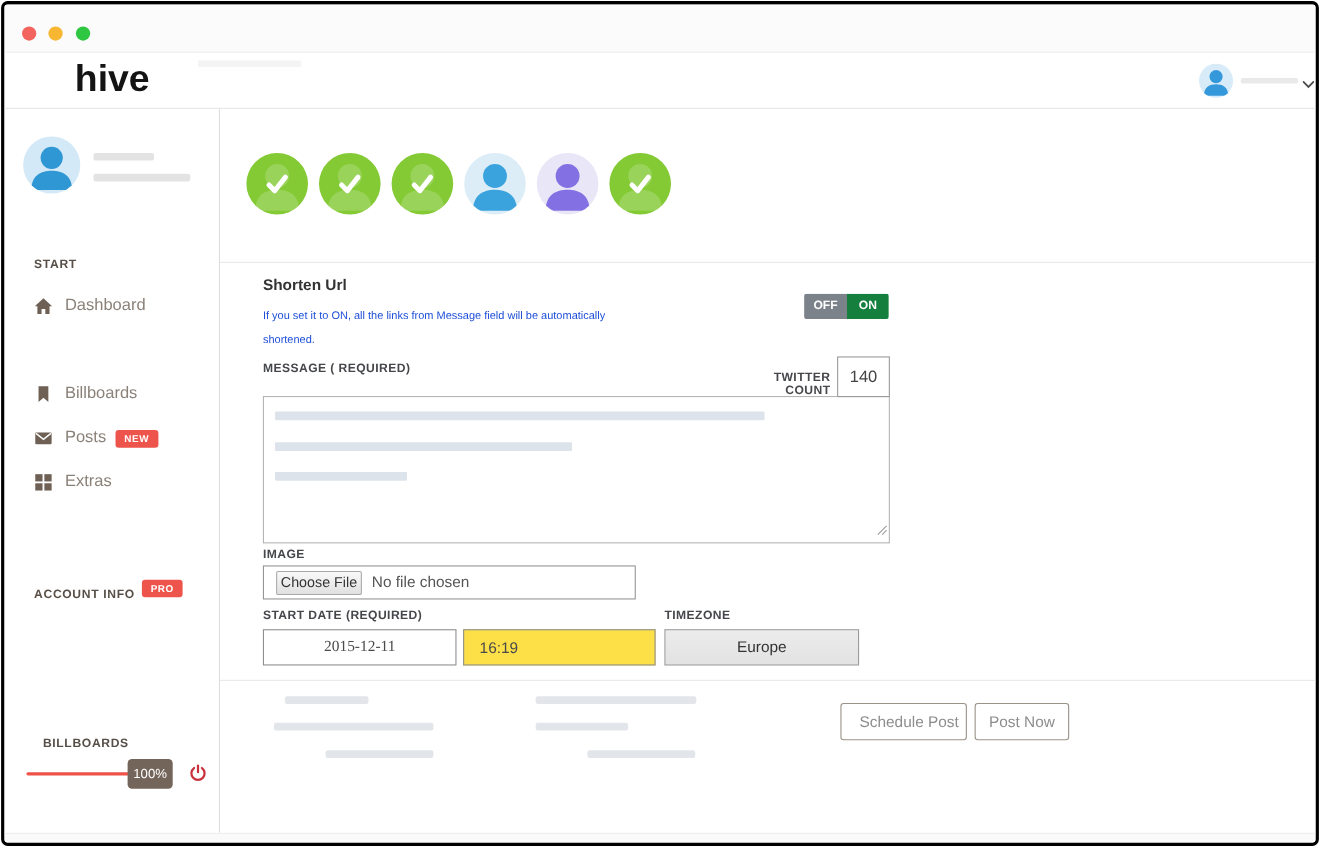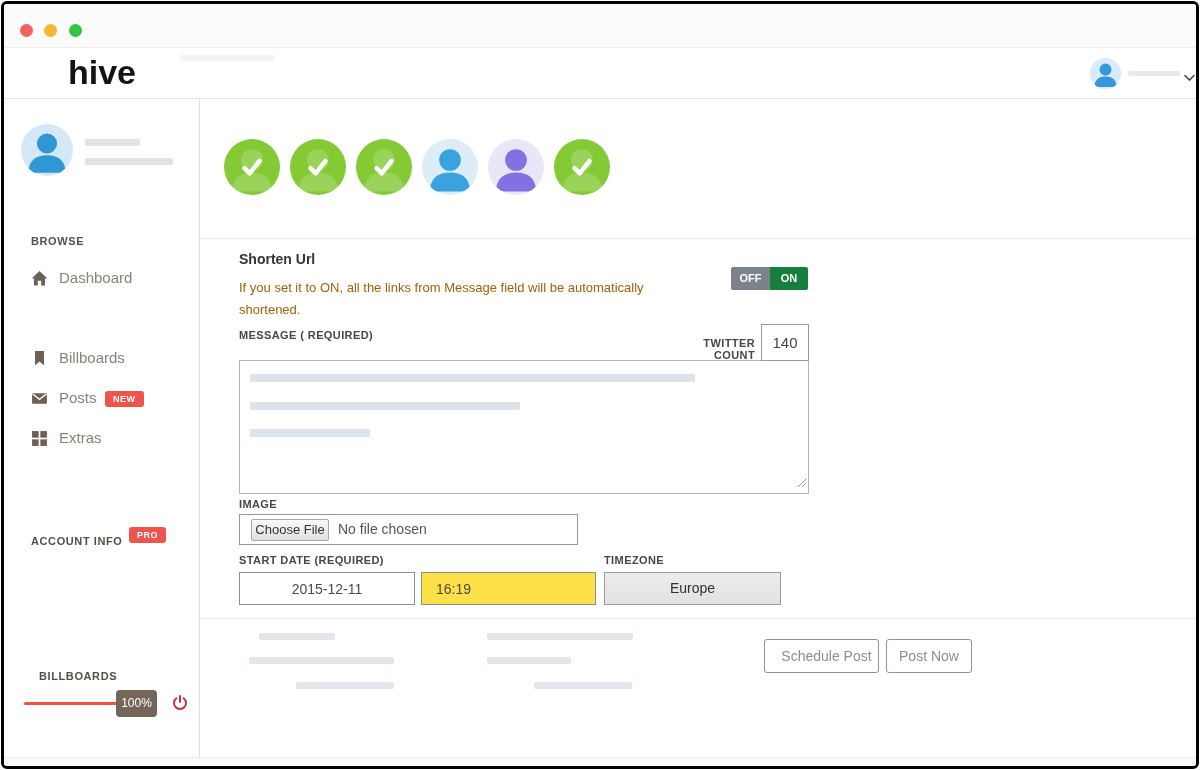--- a/index.html
+++ b/index.html
@@ -52,41 +52,41 @@
   .status-circle.green { background:#84ca35; }
   .status-circle.blue { background:#dcedf8; }
   .status-circle.purple { background:#e9e6f7; }
   .status-circle .ghost { position:absolute; inset:0; }
   .status-circle .chk { position:absolute; left:13px; top:13px; }
   .sc0{left:24px}.sc1{left:90px}.sc2{left:156px}.sc3{left:222px}.sc4{left:288px}.sc5{left:354px}
 
   
   .form-sec { position:relative; height:380px; border-bottom:1px solid #e8e8e8; }
   .shorten-title { position:absolute; left:39px; top:12px; font-size:14px; font-weight:bold; color:#333; }
-  .shorten-desc { position:absolute; left:39px; top:38px; font-size:13px; color:#a16207; line-height:22px; }
+  .shorten-desc { position:absolute; left:39px; top:38px; font-size:10px; color:#1d4ed8; line-height:22px; }
   .toggle { position:absolute; left:531px; top:28px; width:77px; height:23px; border-radius:2px; overflow:hidden; display:flex; cursor:pointer; }
   .toggle .off { width:39px; background:#7b828a; color:#fff; font-size:11px; font-weight:bold; text-align:center; line-height:23px; }
   .toggle .on { width:38px; background:#15803d; color:#fdfdfd; font-size:11px; font-weight:bold; text-align:center; line-height:23px; }
   .fieldlabel { position:absolute; font-size:11px; font-weight:bold; letter-spacing:0.4px; color:#45474b; }
   .msg-label { left:39px; top:90px; }
   .count-label { left:463px; top:98px; width:92px; text-align:right; }
   .count-box { position:absolute; left:561px; top:85px; width:48px; height:37px; border:1px solid #9a9a9a; background:#fff; font-size:15px; color:#444; text-align:center; line-height:35px; z-index:2; }
   .textarea { position:absolute; left:39px; top:121px; width:570px; height:134px; border:1px solid #b5b5b5; background:#fff; }
   .ta-line { position:absolute; height:8px; background:#dde3ea; border-radius:1px; }
   .ta1 { left:10px; top:13px; width:445px; }
   .ta2 { left:10px; top:41px; width:270px; }
   .ta3 { left:10px; top:68px; width:120px; }
   .resize-handle { position:absolute; right:1px; bottom:1px; }
   .img-label { left:39px; top:259px; }
   .file-box { position:absolute; left:39px; top:275px; width:339px; height:31px; border:1px solid #969696; background:#fff; }
   .file-btn { position:absolute; left:11px; top:4px; width:78px; height:22px; border:1px solid #a8a8a8; border-radius:2px; background:linear-gradient(#f9f9f9,#e0e0e0); font-size:13px; color:#333; text-align:center; line-height:20px; cursor:pointer; font-family:"Liberation Sans", sans-serif; }
   .file-status { position:absolute; left:98px; top:0; font-size:14px; color:#555; line-height:29px; }
   .start-label { left:39px; top:315px; }
   .tz-label { left:404px; top:315px; }
-  .date-input { position:absolute; left:39px; top:333px; width:176px; height:33px; border:1px solid #8f8f8f; background:#fff; font-size:14px; color:#4a4a4a; text-align:center; font-family:Liberation Sans, sans-serif; }
+  .date-input { position:absolute; left:39px; top:333px; width:176px; height:33px; border:1px solid #8f8f8f; background:#fff; font-size:14px; color:#4a4a4a; text-align:center; font-family:Liberation Serif, serif; }
   .time-input { position:absolute; left:221px; top:333px; width:175px; height:33px; border:1px solid #8f8f8f; background:#fde047; font-size:14px; color:#4a4a4a; padding-left:14px; font-family:"Liberation Sans", sans-serif; }
   .tz-btn { position:absolute; left:404px; top:333px; width:177px; height:33px; border:1px solid #9a9a9a; background:linear-gradient(#ececec,#e2e2e2); font-size:14px; color:#333; text-align:center; line-height:31px; cursor:pointer; font-family:"Liberation Sans", sans-serif; }
 
   
   .bottom-sec { position:relative; height:138px; }
   .ph-line { position:absolute; height:7px; background:#e2e5e9; border-radius:2px; }
   .g1a { left:59px; top:14px; width:76px; }
   .g1b { left:49px; top:38px; width:145px; }
   .g1c { left:96px; top:63px; width:98px; }
   .g2a { left:287px; top:14px; width:146px; }
@@ -129,21 +129,21 @@
     <div class="sidebar">
       <div class="side-avatar">
         <svg class="person-svg" viewBox="0 0 16 16">
             <circle cx="8" cy="6" r="3.1" fill="#2f97d4"></circle>
             <path d="M2.3 15 C2.3 10.9 5 9.6 8 9.6 C11 9.6 13.7 10.9 13.7 15 Z" fill="#2f97d4"></path>
           </svg>
       </div>
       <div class="side-ph1"></div>
       <div class="side-ph2"></div>
 
-      <div class="browse-label">BROWSE</div>
+      <div class="browse-label">START</div>
 
       <div class="nav-item" style="top:166px;">
         <span class="nicon">
           <svg viewBox="0 0 16 16" width="17" height="17">
               <path d="M8 1 L15.4 8 H13.2 V14.5 H9.6 V10.2 H6.4 V14.5 H2.8 V8 H0.6 Z" fill="#6e6054"></path>
             </svg>
         </span>
         <span class="nlabel">Dashboard</span>
       </div>
 

